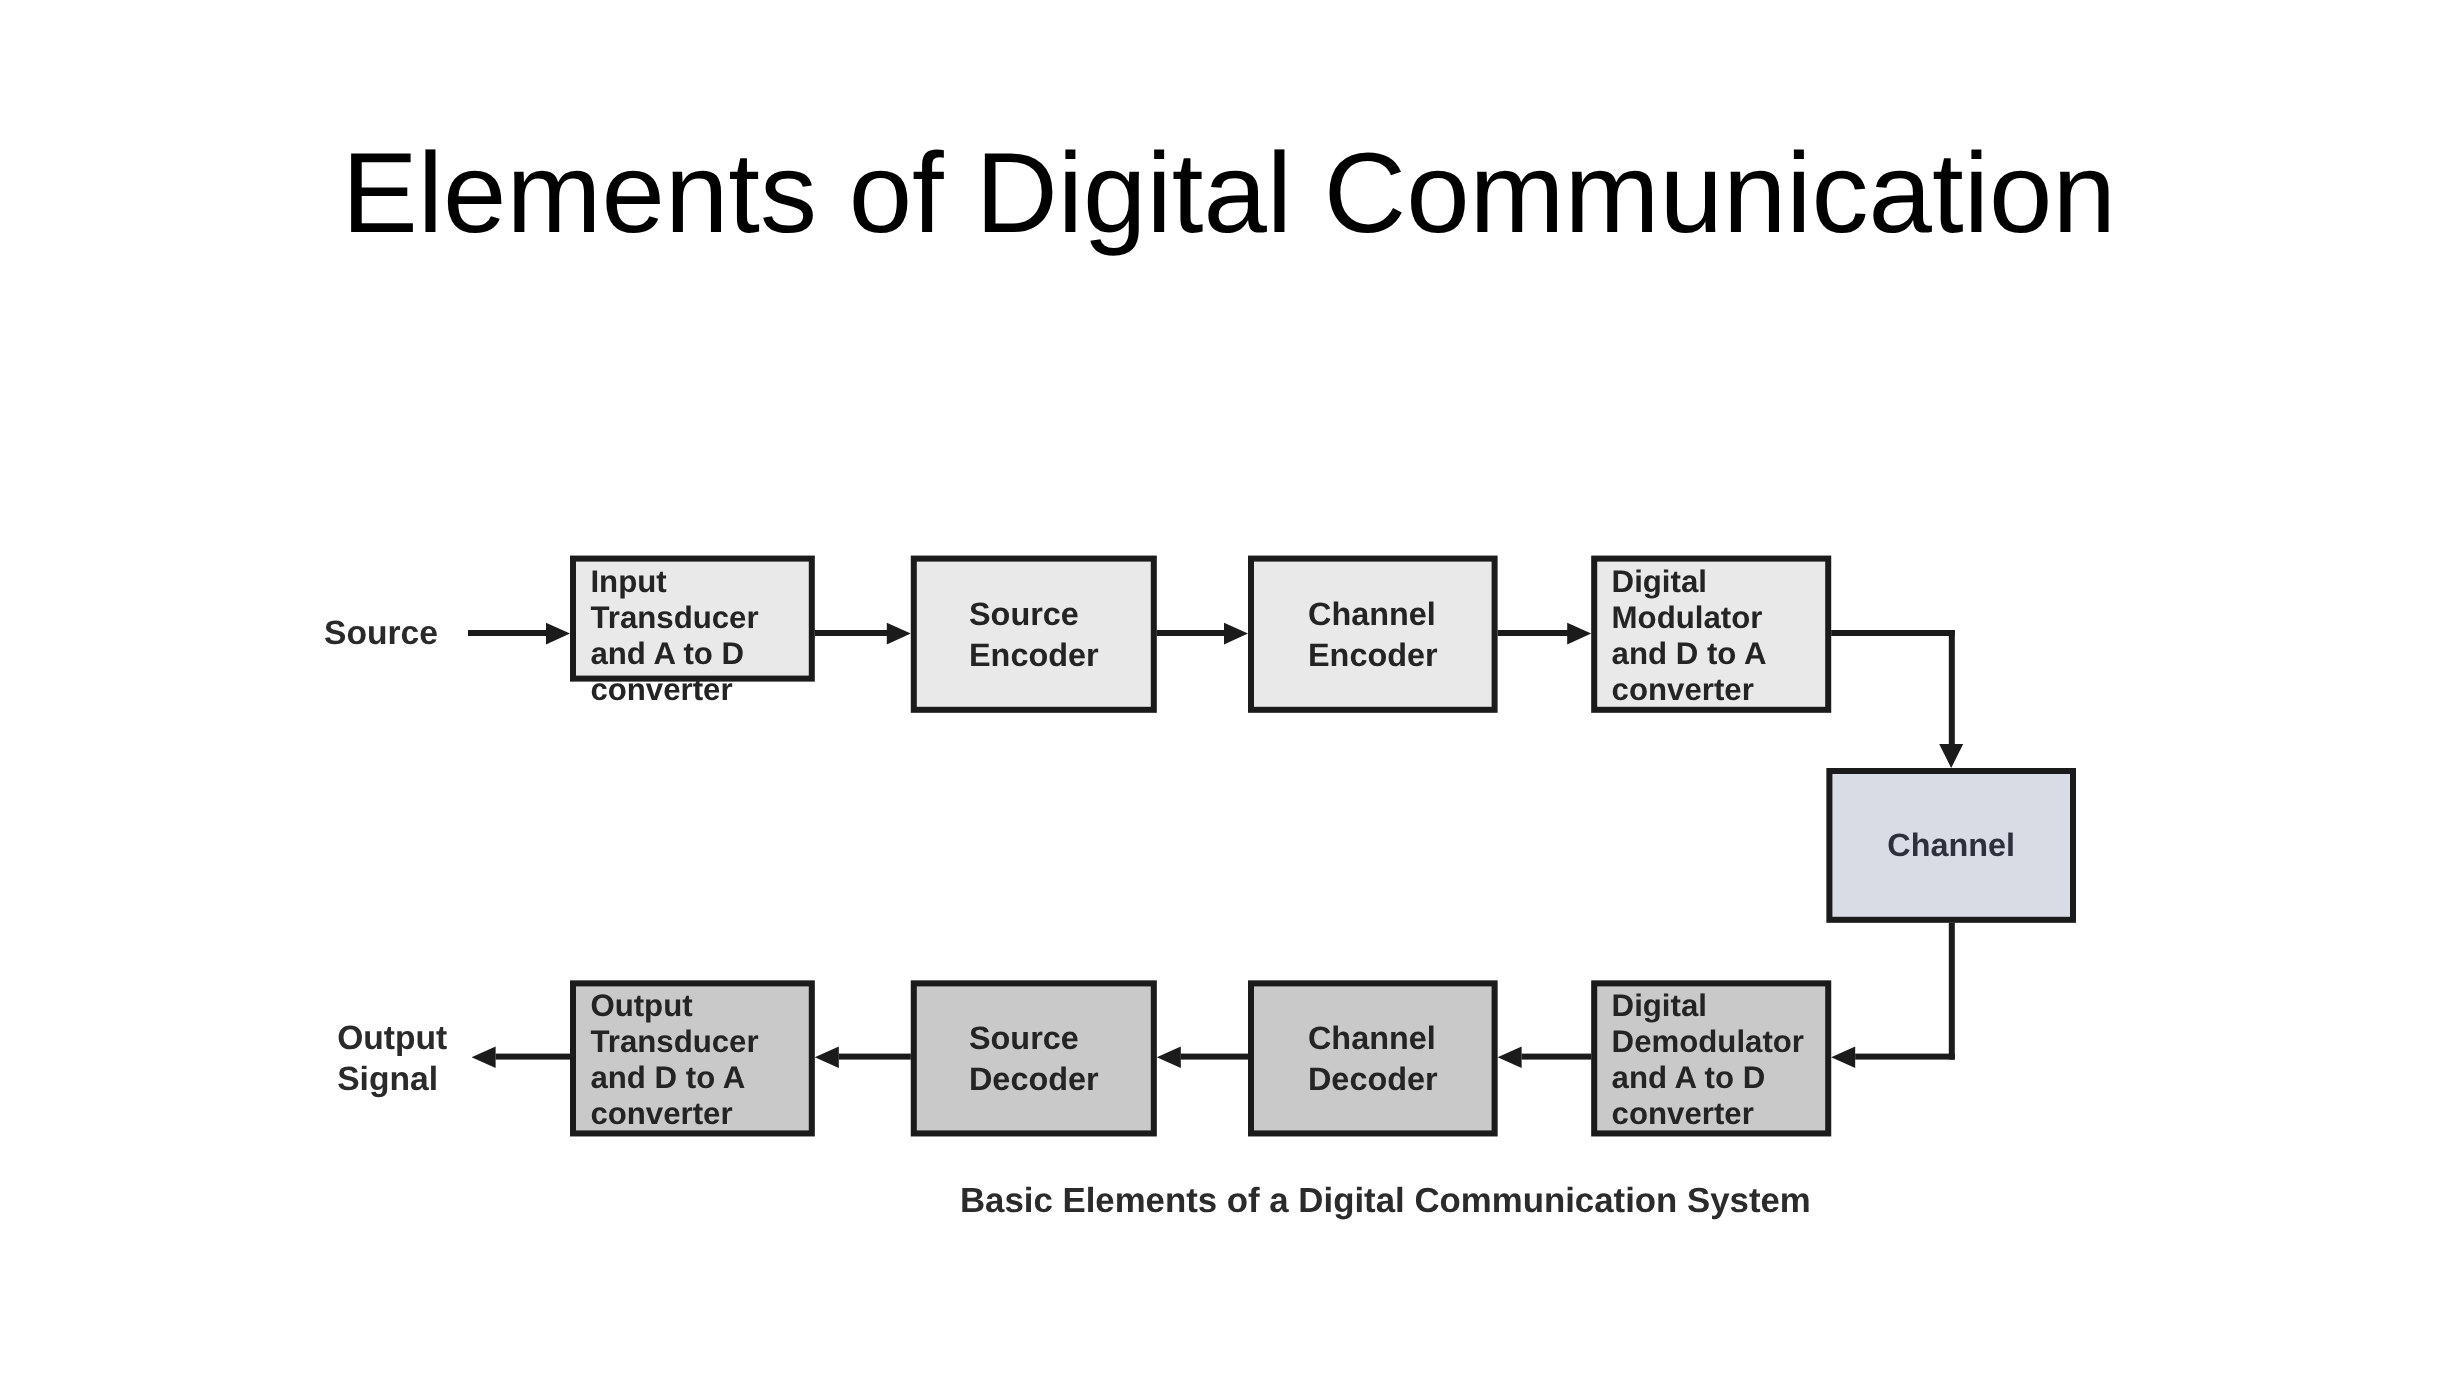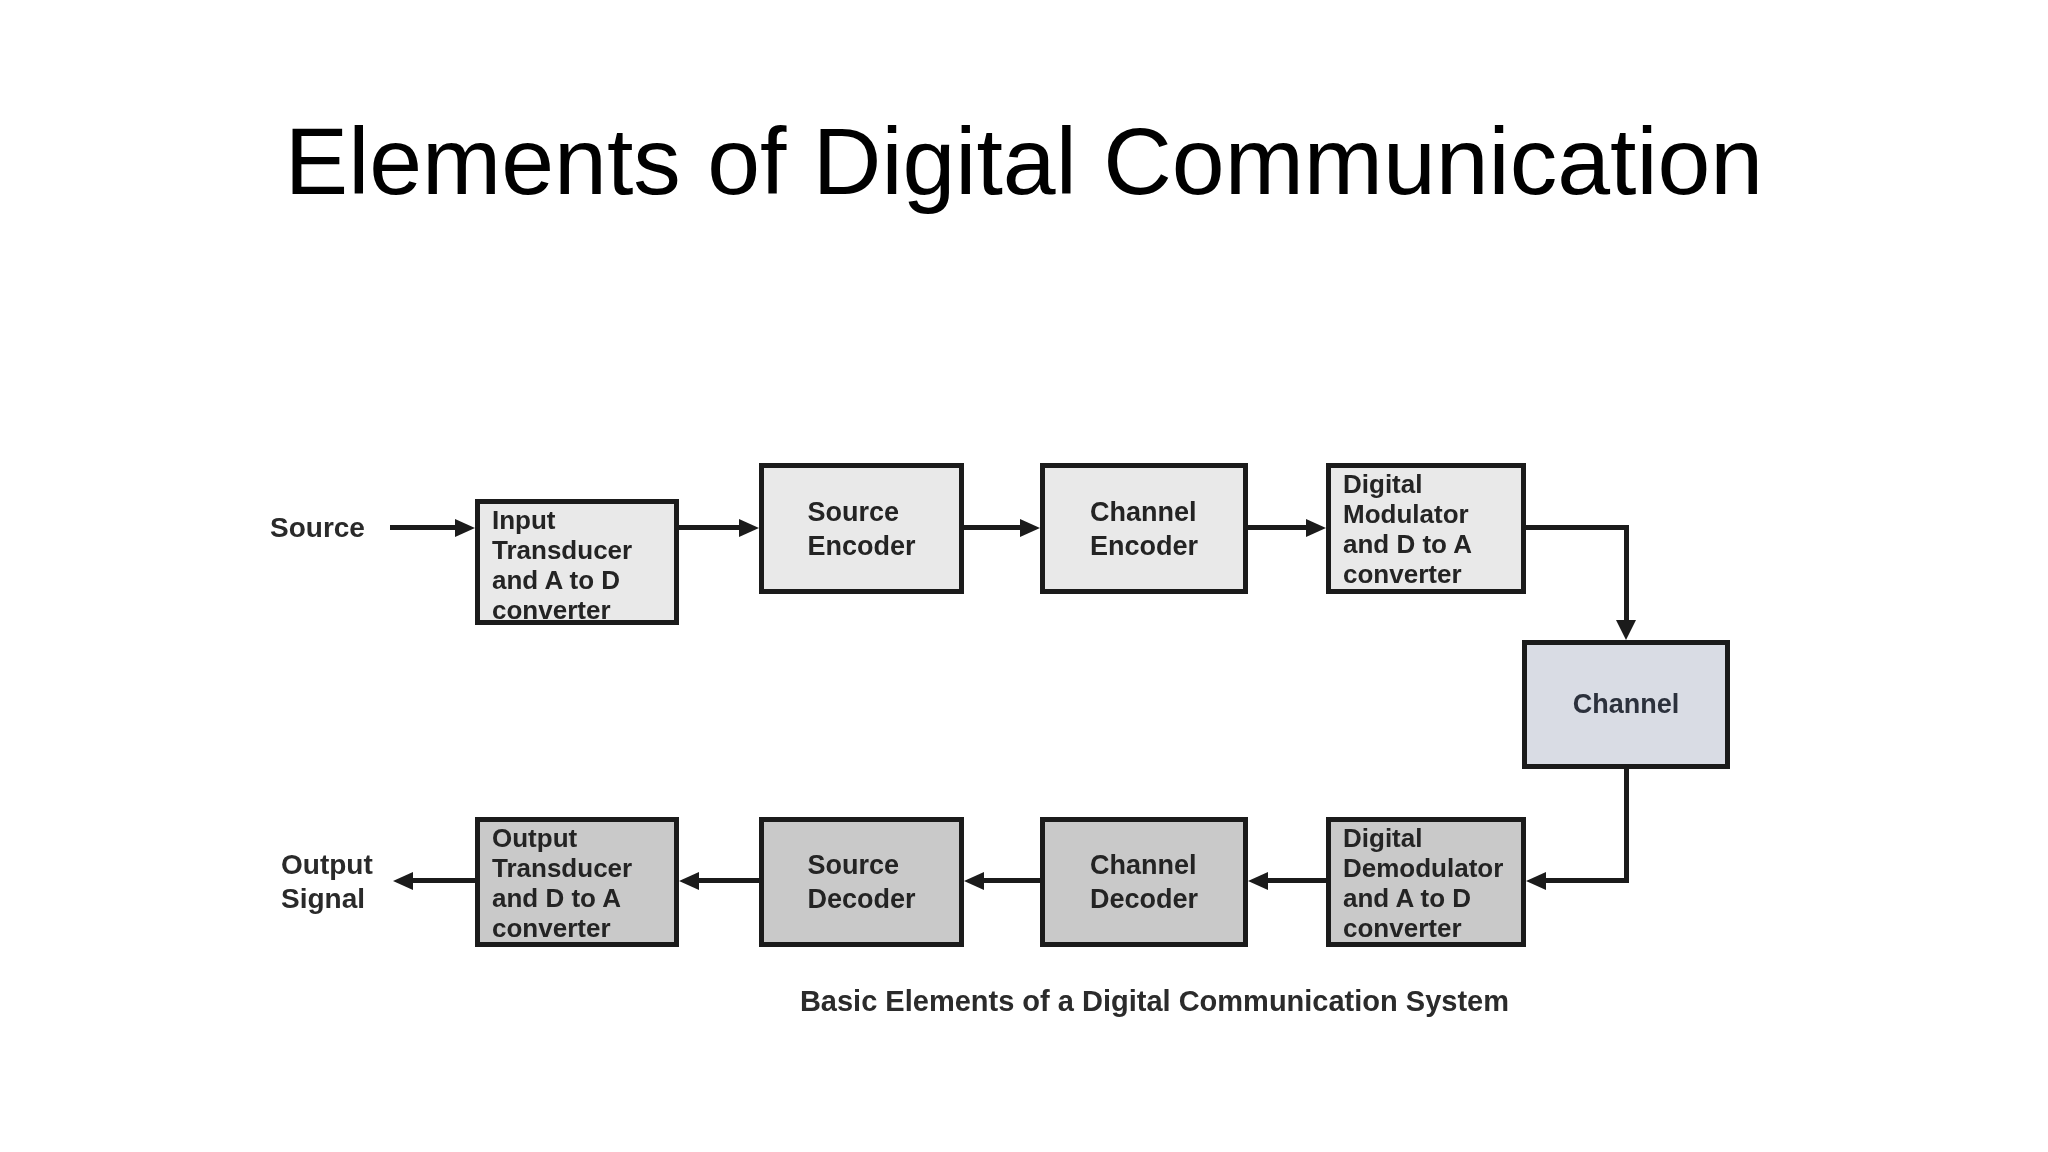--- a/index.html
+++ b/index.html
@@ -45,21 +45,21 @@
 <body>
 
 <div class="stage">
 
   <div class="title">Elements of Digital Communication</div>
 
   <div class="lbl" style="left:270px;top:511px;">Source</div>
   <div class="h-line" style="left:390px;top:525px;width:66px;"></div>
   <div class="head right" style="left:455px;top:519px;"></div>
 
-  <div class="box four fill-top" style="left:475px;top:463px;width:204px;height:126px;margin-top:36px;">
+  <div class="box four fill-top" style="left:475px;top:463px;width:204px;height:105px;">
     <span>Input
 Transducer
 and A to D
 converter</span>
   </div>
   <div class="box two fill-top" style="left:759px;top:463px;width:205px;height:131px;">
     <span>Source
 Encoder</span>
   </div>
   <div class="box two fill-top" style="left:1040px;top:463px;width:208px;height:131px;">

